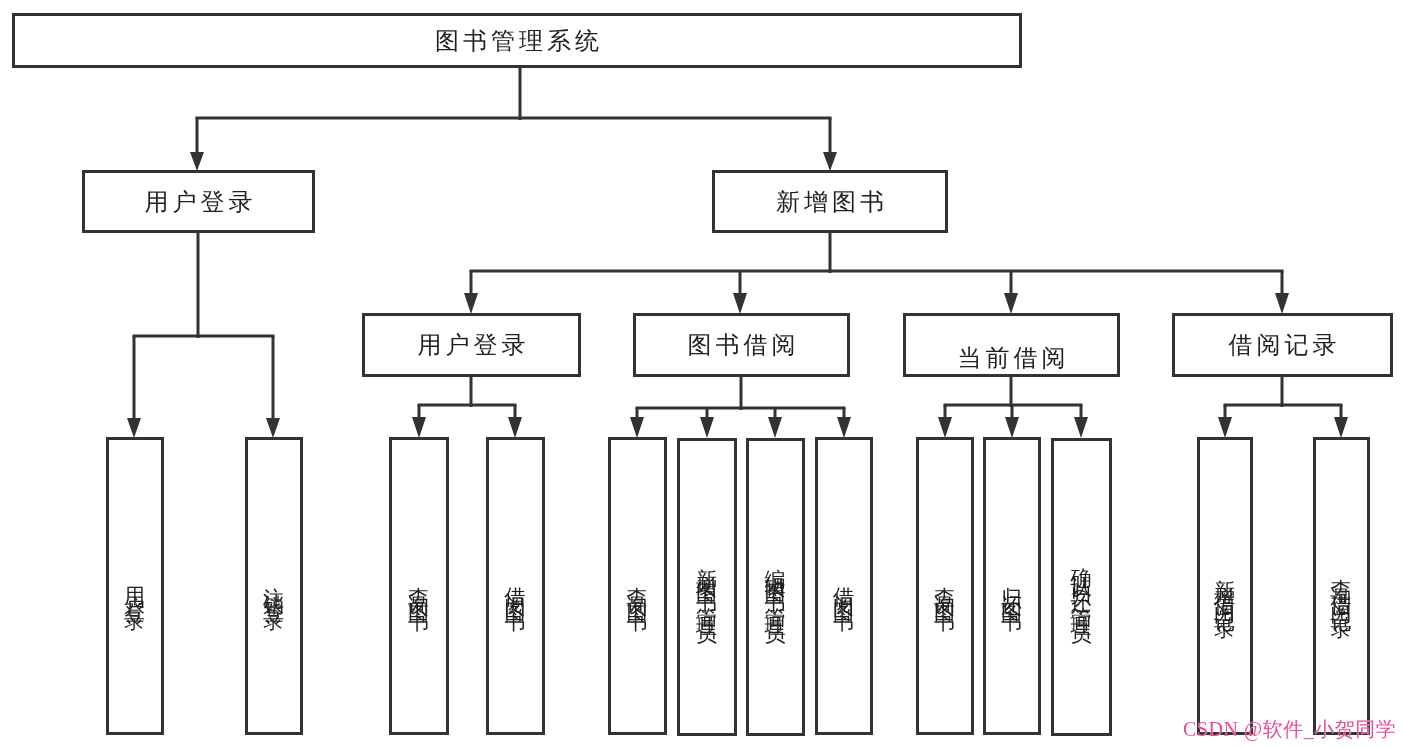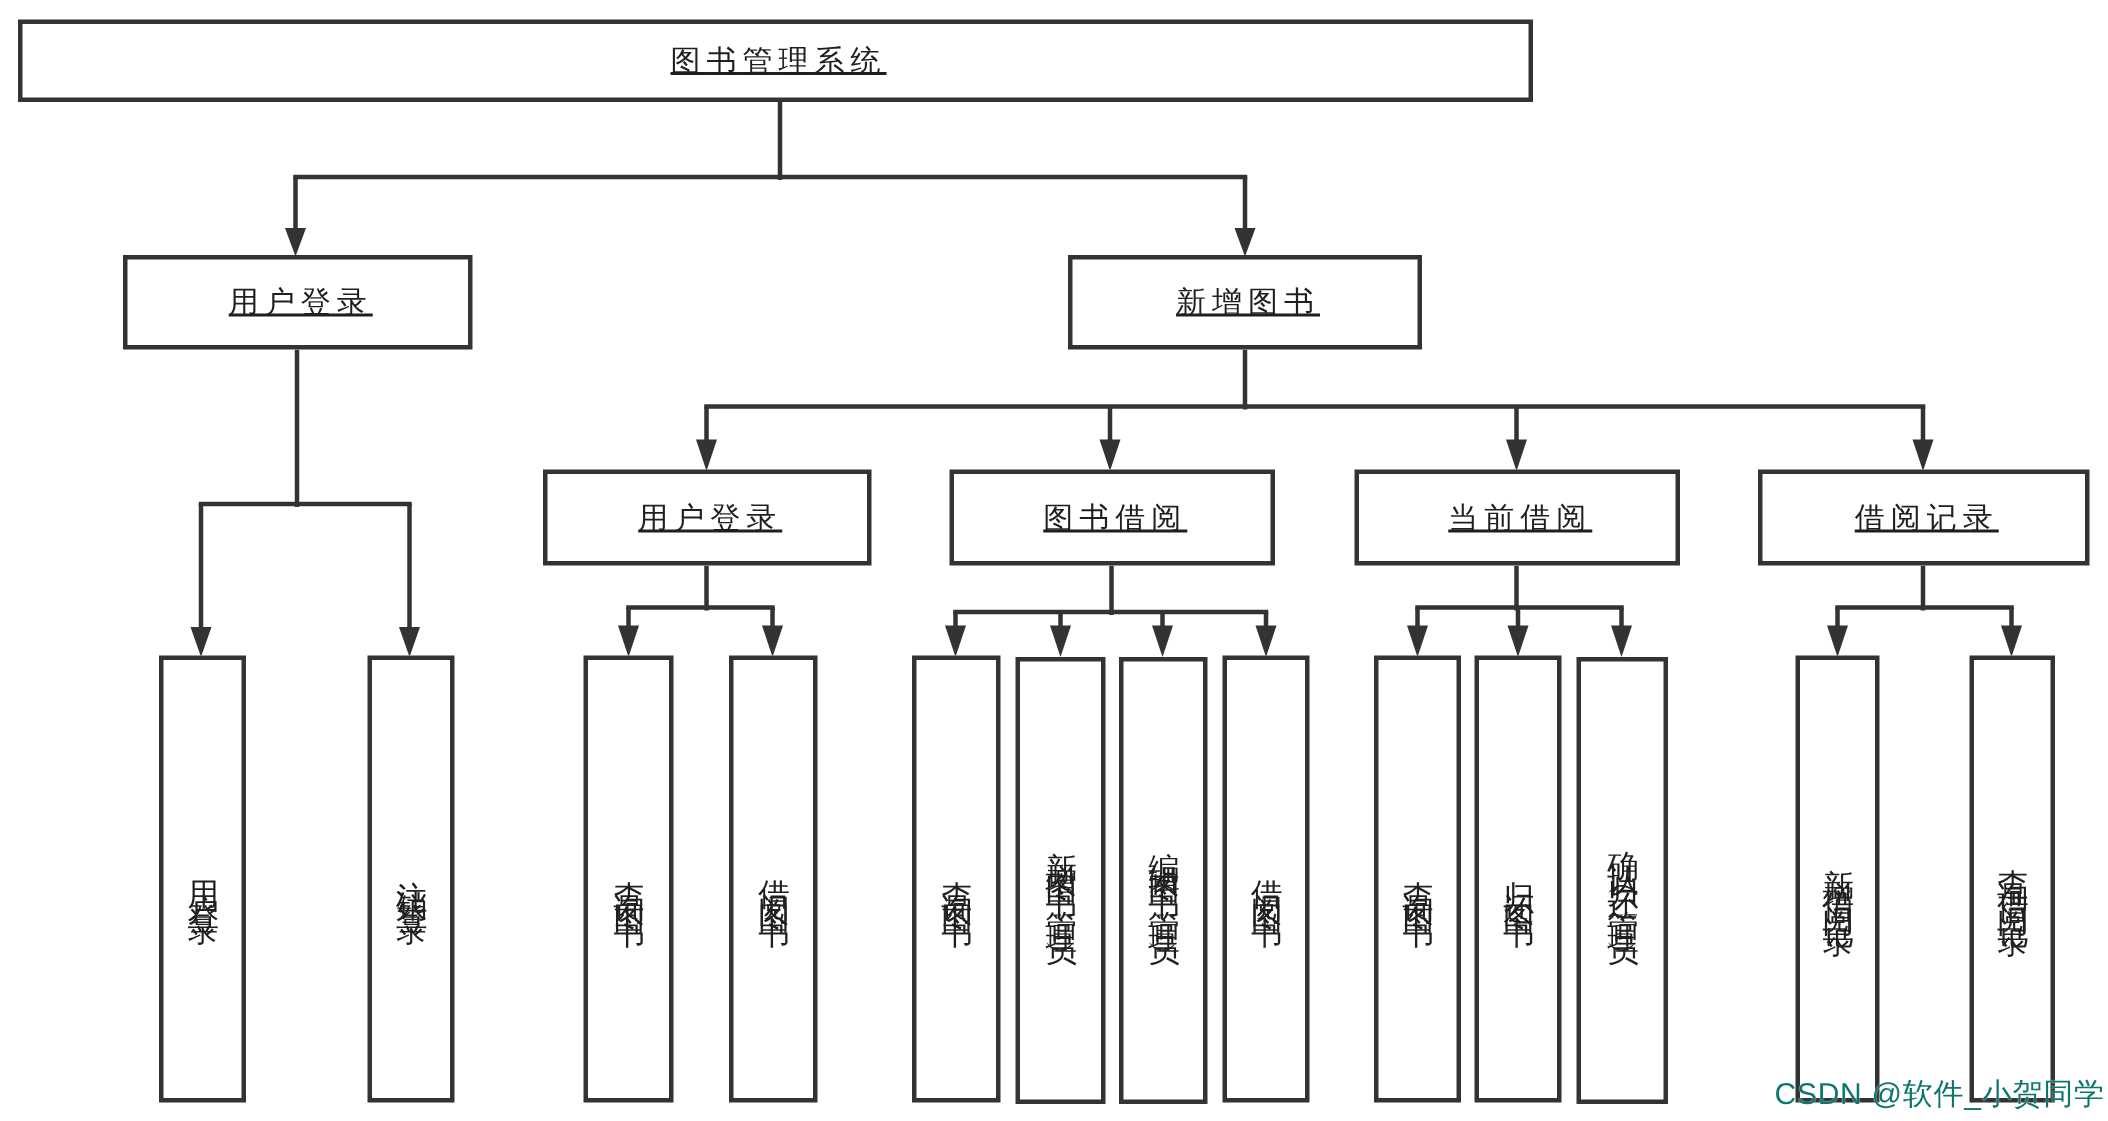--- a/index.html
+++ b/index.html
@@ -26,43 +26,43 @@
     position: absolute;
     box-sizing: border-box;
     background: #ffffff;
     border: 3px solid #333333;
     display: flex;
     align-items: center;
     justify-content: center;
     color: #1f1f1f;
   }
   .box {
-    font-size: 20px;
+    font-size: 24px;
     letter-spacing: 4px;
     text-indent: 4px;
     white-space: nowrap;
-    text-decoration: underline;
   }
   .vbox span {
     writing-mode: vertical-rl;
     line-height: 1;
     font-size: 21px;
     letter-spacing: 8px;
     white-space: nowrap;
   }
   .watermark {
     position: absolute;
     left: 1183px;
     top: 716px;
     font-size: 20px;
-    color: #0f766e;
+    color: #ec4899;
     letter-spacing: 0.5px;
     white-space: nowrap;
     z-index: 10;
     text-shadow: 0 0 1px #ffffff;
+    font-family: Liberation Serif, serif;
   }
 </style>
 </head>
 <body>
 
 <div class="canvas">
 
   <svg class="connectors" viewBox="0 0 1405 747" xmlns="http://www.w3.org/2000/svg" stroke="#333333" stroke-width="3" fill="#333333">
 
     <g>
@@ -149,21 +149,21 @@
   <div class="box" style="left:712px; top:170px; width:236px; height:63px;">
     <span>新增图书</span>
   </div>
 
   <div class="box" style="left:362px; top:313px; width:219px; height:64px;">
     <span>用户登录</span>
   </div>
   <div class="box" style="left:633px; top:313px; width:217px; height:64px;">
     <span>图书借阅</span>
   </div>
-  <div class="box" style="left:903px; top:313px; width:217px; height:64px;">
+  <div class="box" style="left:903px; top:313px; width:217px; height:64px;align-items:flex-end;">
     <span>当前借阅</span>
   </div>
   <div class="box" style="left:1172px; top:313px; width:221px; height:64px;">
     <span>借阅记录</span>
   </div>
 
   <div class="vbox" style="left:106px; top:437px; width:58px; height:298px;">
     <span>用户登录</span>
   </div>
   <div class="vbox" style="left:245px; top:437px; width:58px; height:298px;">

